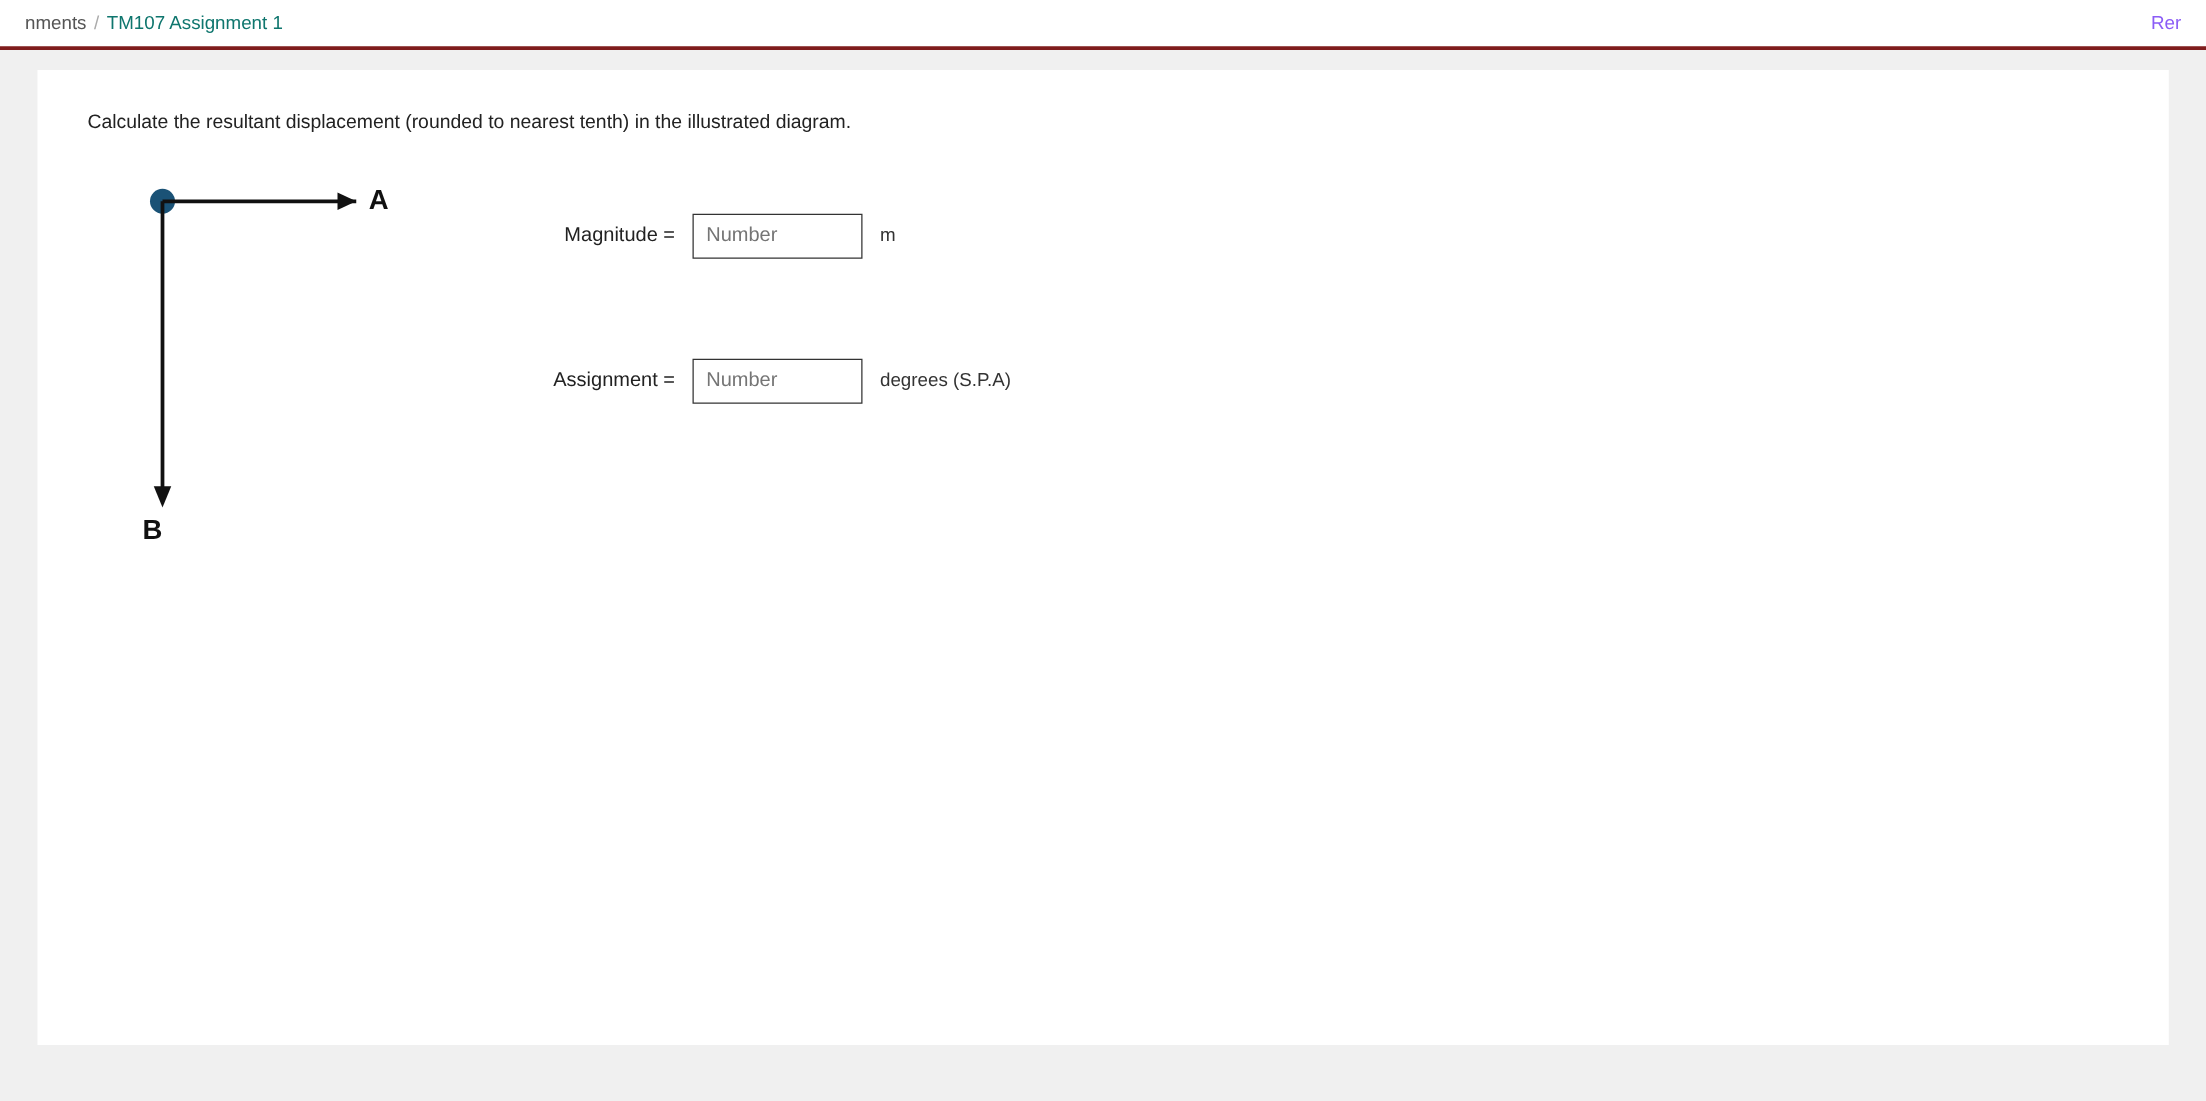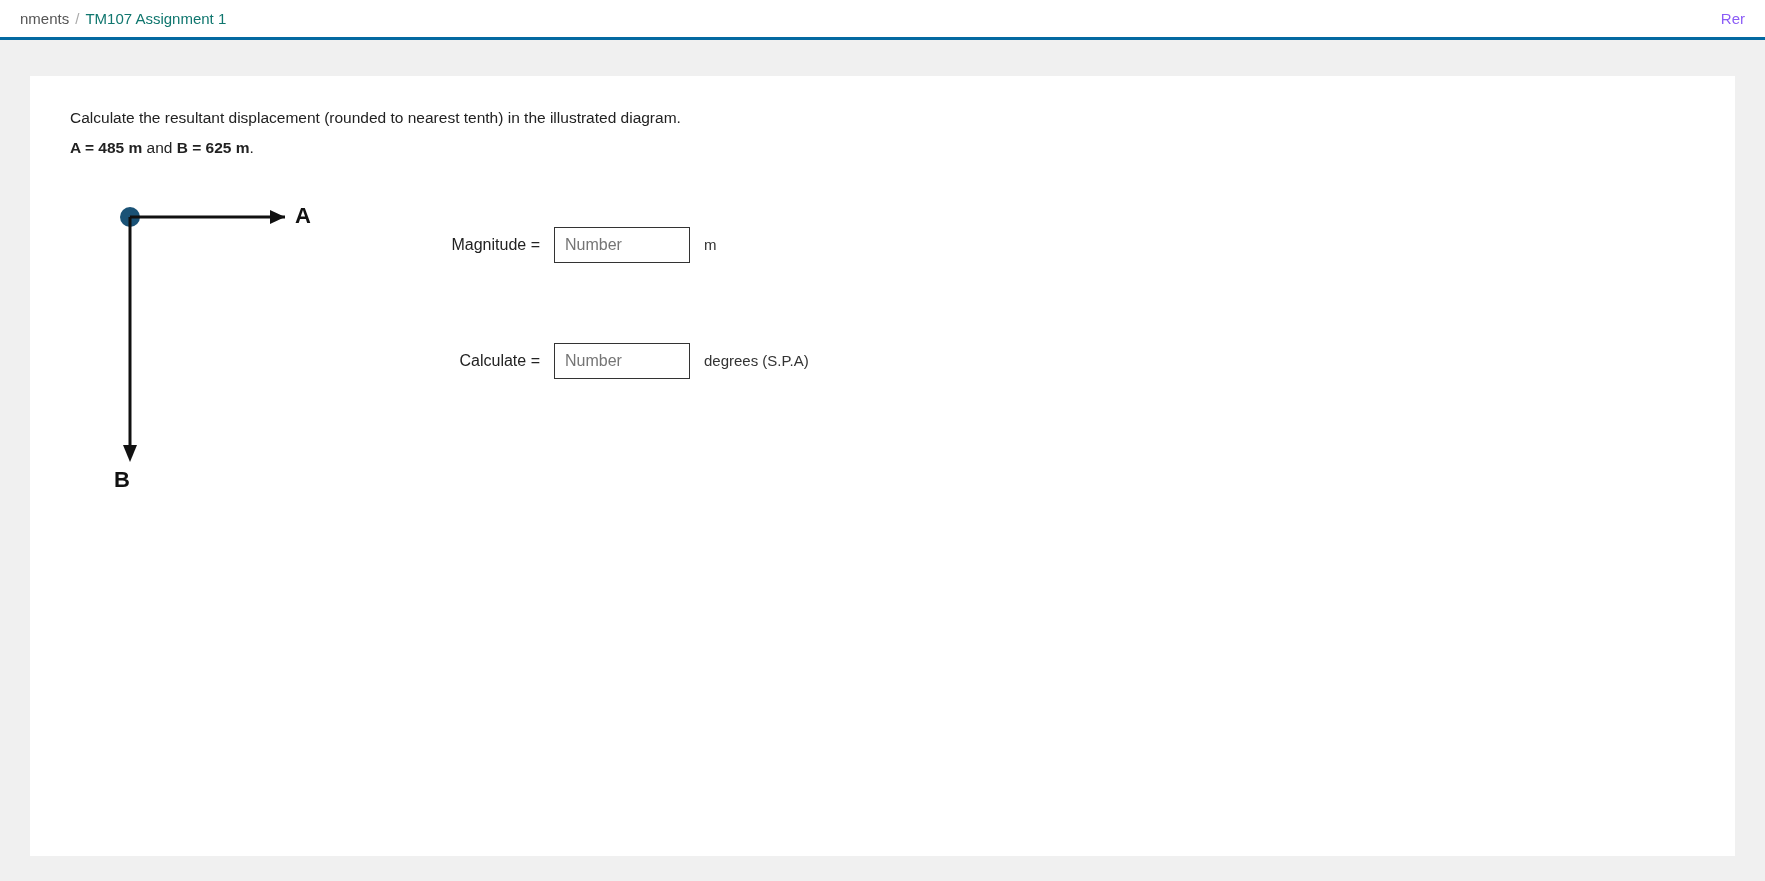--- a/index.html
+++ b/index.html
@@ -6,21 +6,21 @@
 
     body {
       font-family: Arial, sans-serif;
       background: #f0f0f0;
       color: #222;
       font-size: 16px;
     }
 
     .top-bar {
       background: #fff;
-      border-bottom: 3px solid #0369a1;
+      border-bottom: 3px solid #7f1d1d;
       padding: 10px 20px;
       display: flex;
       align-items: center;
       gap: 6px;
       font-size: 15px;
       color: #555;
     }
 
     .top-bar .breadcrumb-sep {
       color: #aaa;
@@ -31,21 +31,21 @@
     }
 
     .top-right-area {
       margin-left: auto;
       color: #8b5cf6;
       font-size: 15px;
     }
 
     .main-content {
       background: #fff;
-      margin: 36px 30px;
+      margin: 16px 30px;
       padding: 30px 44px 60px 40px;
       min-height: 780px;
     }
 
     .problem-text {
       margin-bottom: 8px;
       font-size: 15.5px;
       line-height: 1.6;
       color: #222;
     }
@@ -125,23 +125,20 @@
 <div class="top-bar">
   <span>nments</span>
   <span class="breadcrumb-sep">/</span>
   <span class="breadcrumb-current">TM107 Assignment 1</span>
   <span class="top-right-area">Rer</span>
 </div>
 
 <div class="main-content">
 
   <p class="problem-text">Calculate the resultant displacement (rounded to nearest tenth) in the illustrated diagram.</p>
-  <p class="problem-values">
-    <strong>A = 485 m</strong><span> and </span><strong>B = 625 m</strong><span>.</span>
-  </p>
 
   <div class="diagram-answer-row">
 
     <div class="diagram">
       <svg width="230" height="320" viewBox="0 0 230 320">
 
         <circle cx="30" cy="30" r="10" fill="#1a5276"></circle>
 
         <line x1="30" y1="30" x2="185" y2="30" stroke="#111" stroke-width="3"></line>
 
@@ -159,21 +156,21 @@
 
     <div class="answer-fields">
 
       <div class="answer-row">
         <label>Magnitude =</label>
         <input type="text" placeholder="Number" style="">
         <span class="unit">m</span>
       </div>
 
       <div class="answer-row">
-        <label>Calculate =</label>
+        <label>Assignment =</label>
         <input type="text" placeholder="Number" style="">
         <span class="unit">degrees (S.P.A)</span>
       </div>
 
     </div>
   </div>
 
 </div>
 
 </body></html>

